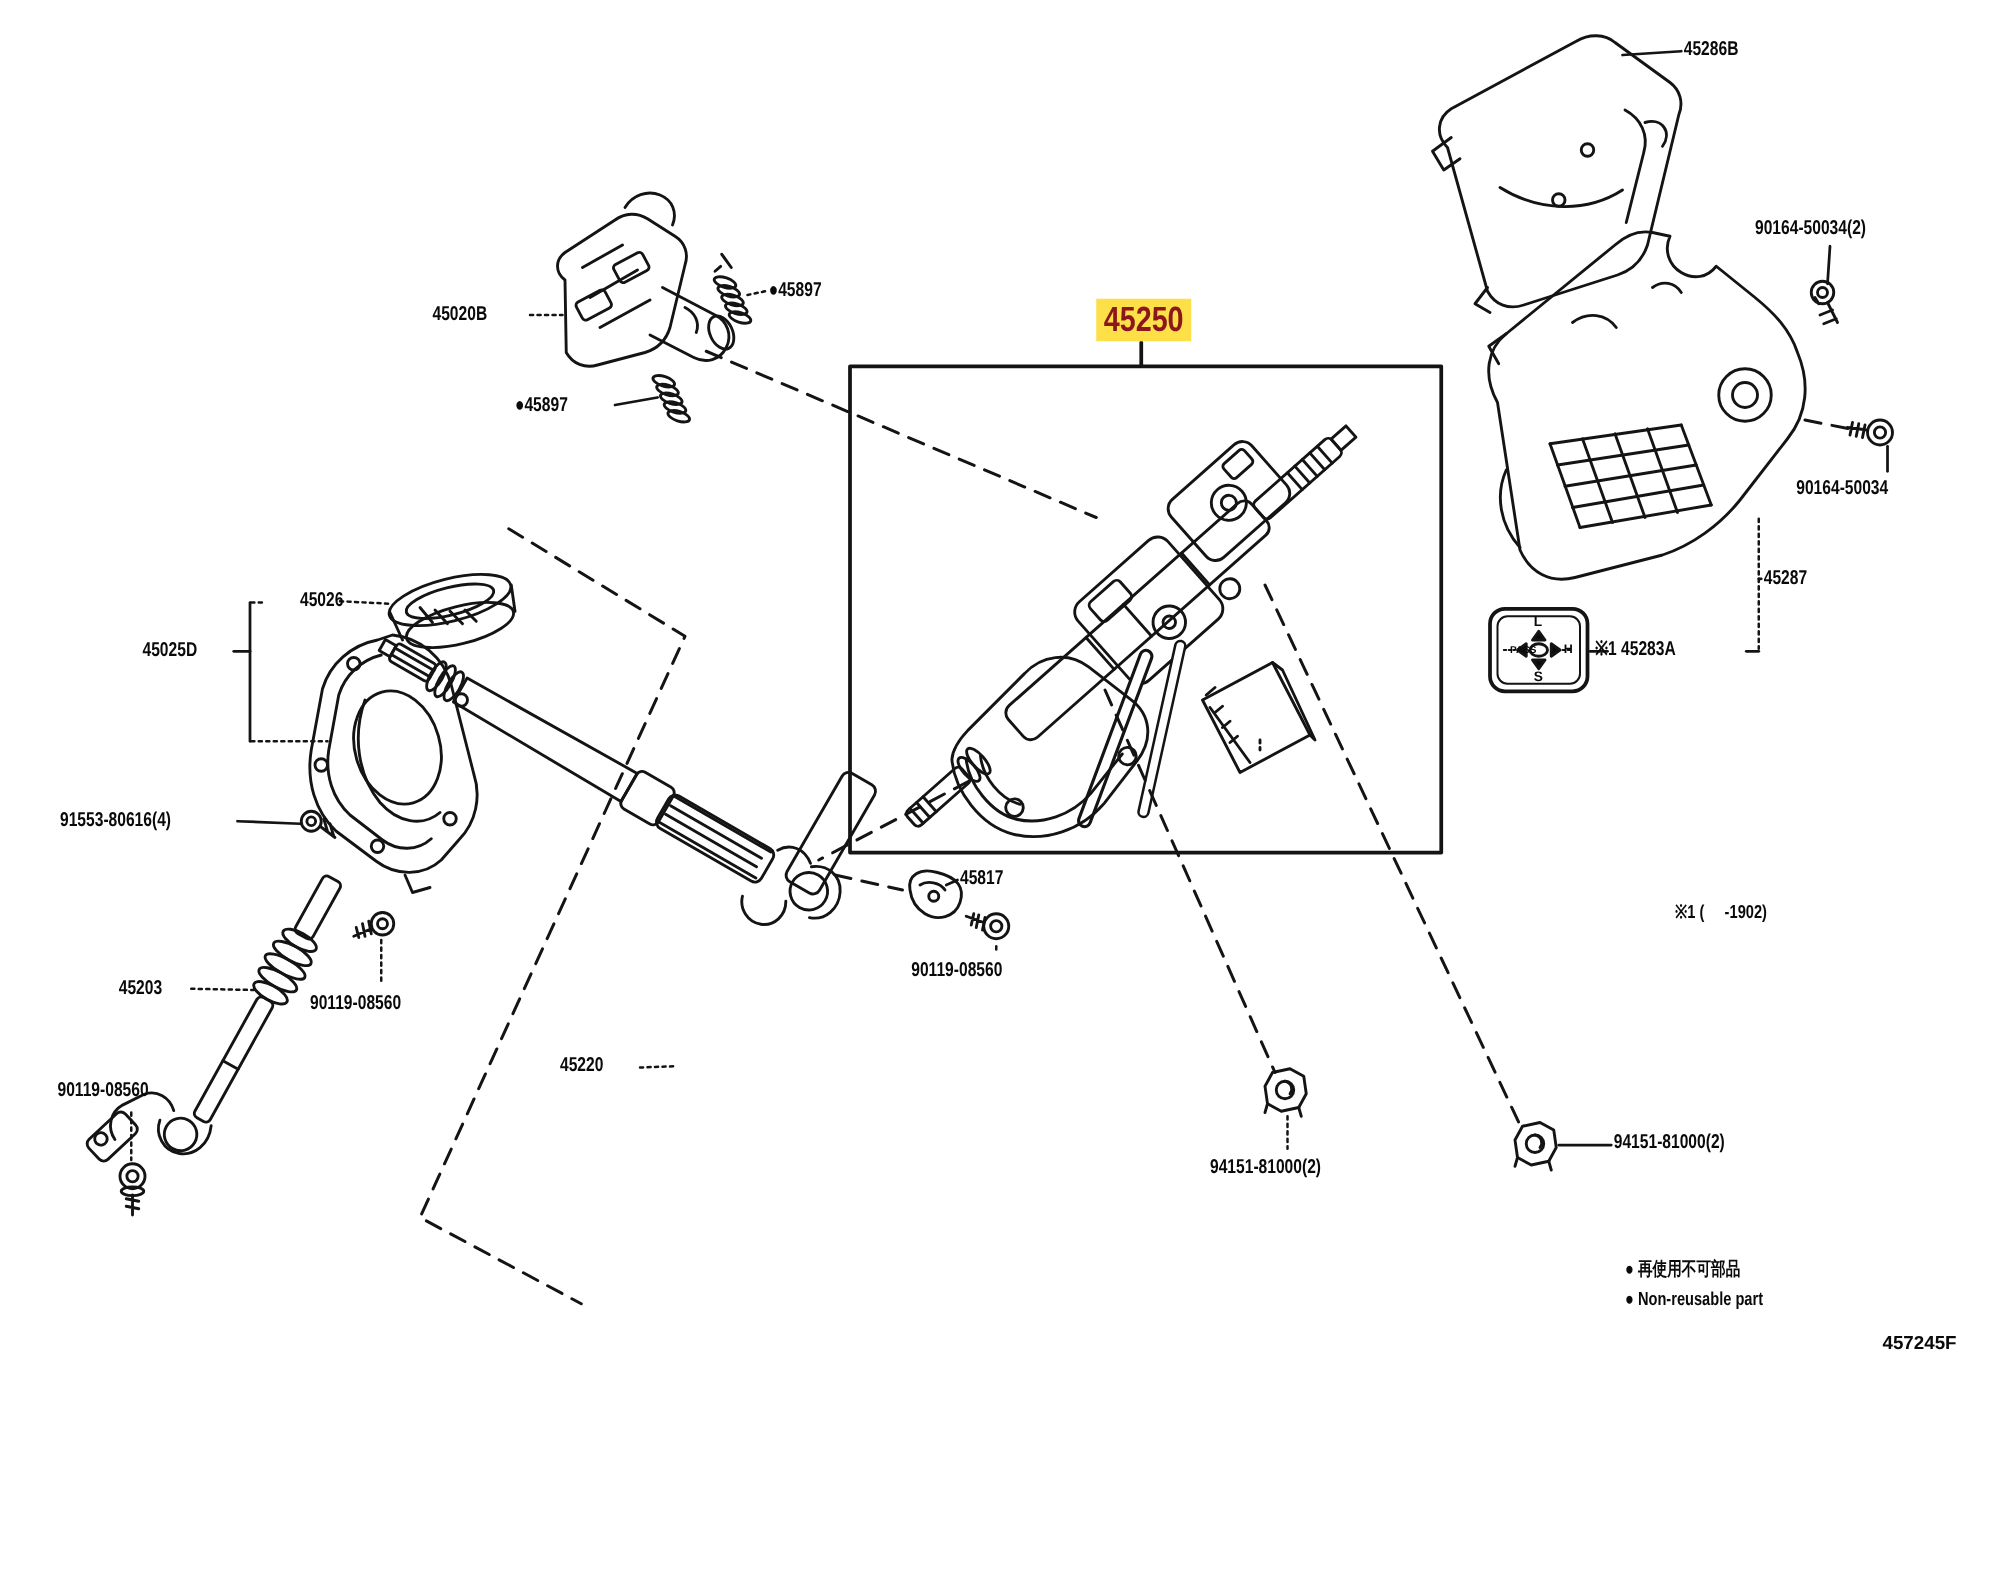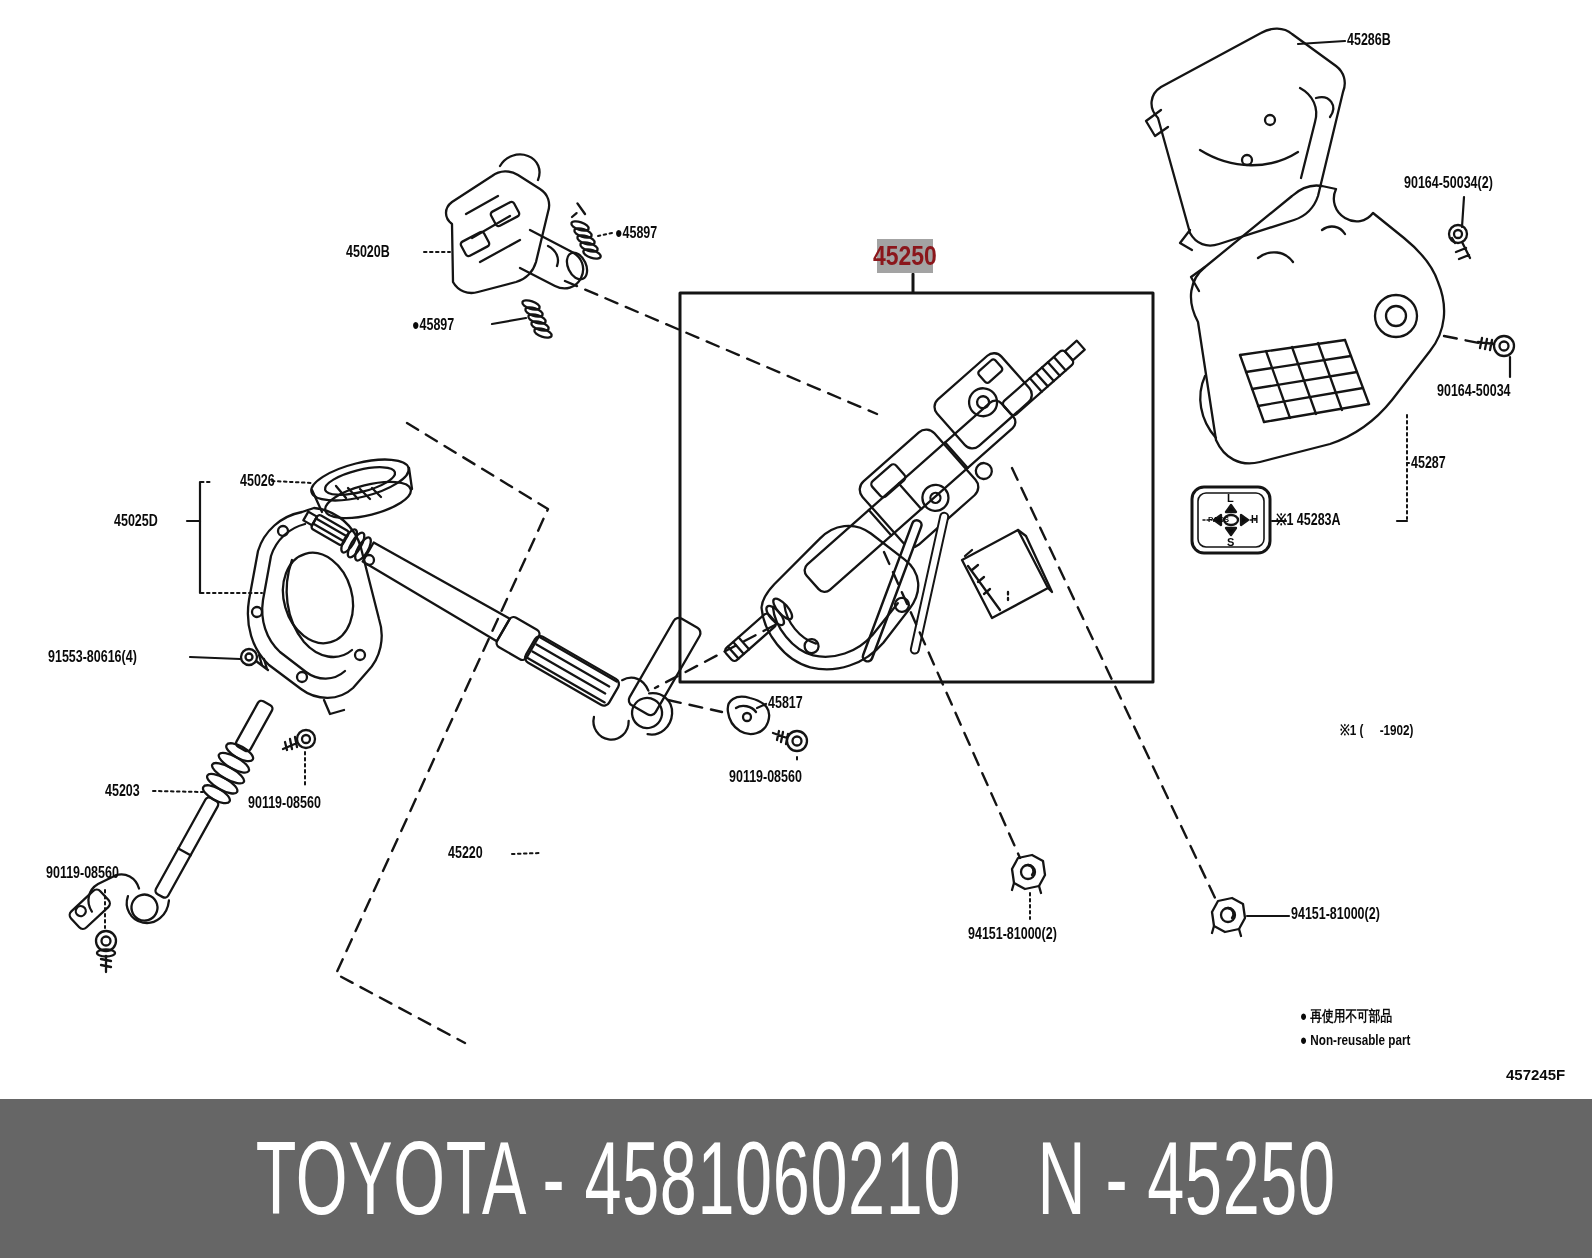--- a/index.html
+++ b/index.html
@@ -4,21 +4,21 @@
 <style>
   html,body{margin:0;padding:0;background:#fff;}
   #stage{position:relative;width:1592px;height:1258px;background:#ffffff;overflow:hidden;
          font-family:"Liberation Sans",sans-serif;}
   #art{position:absolute;left:0;top:0;}
   .lbl{position:absolute;font-weight:bold;font-size:16px;line-height:26px;color:#0a0a0a;white-space:pre;}
   .lbl>span{display:inline-block;transform:scaleX(0.78);transform-origin:0 50%;}
   .sm{font-size:15px;line-height:22px;text-decoration:underline;}
   .refer{position:absolute;font-weight:bold;font-size:25px;line-height:22px;color:#0a0a0a;white-space:pre;}
   .refer>div>span{display:inline-block;transform:scaleX(0.80);transform-origin:0 50%;}
-  .hl{position:absolute;left:877px;top:239px;width:56px;height:34px;background:#a3a3a3;
+  .hl{position:absolute;left:877px;top:239px;width:76px;height:34px;background:#fde047;
       display:flex;align-items:center;justify-content:center;}
   .hl>span{font-weight:bold;font-size:28px;color:#8b161b;display:inline-block;
       transform:scaleX(0.82);transform-origin:50% 50%;}
   .placard-txt{position:absolute;font-weight:bold;color:#0a0a0a;}
   #footer{position:absolute;left:0;top:1099px;width:1592px;height:159px;background:#666666;
       display:flex;align-items:center;justify-content:center;}
   #footer>span{color:#ffffff;font-weight:normal;font-size:104px;white-space:pre;display:inline-block;
       transform:scaleX(0.64);transform-origin:50% 50%;letter-spacing:1px;}
   .code{position:absolute;font-weight:bold;font-size:15px;color:#0a0a0a;}
 </style>
@@ -299,37 +299,34 @@
   <div class="hl">
       <span>45250</span>
     </div>
 
   <div class="lbl" style="left:346px;top:239px;"><span>45020B</span></div>
   <div class="lbl" style="left:615px;top:220px;"><span>●45897</span></div>
   <div class="lbl" style="left:412px;top:312px;"><span>●45897</span></div>
   <div class="lbl" style="left:215px;top:468px;margin-left:25px;"><span>45026</span></div>
   <div class="lbl" style="left:114px;top:508px;"><span>45025D</span></div>
   <div class="lbl" style="left:48px;top:644px;"><span>91553-80616(4)</span></div>
-  <div class="lbl" style="left:105px;top:778px;"><span>45203</span></div>
+  <div class="lbl" style="left:95px;top:778px;"><span>45203</span></div>
   <div class="lbl" style="left:248px;top:790px;"><span>90119-08560</span></div>
   <div class="lbl" style="left:46px;top:860px;"><span>90119-08560</span></div>
   <div class="lbl" style="left:729px;top:764px;"><span>90119-08560</span></div>
   <div class="lbl" style="left:448px;top:840px;"><span>45220</span></div>
   <div class="lbl" style="left:768px;top:690px;"><span>45817</span></div>
   <div class="lbl" style="left:968px;top:921px;"><span>94151-81000(2)</span></div>
   <div class="lbl" style="left:1291px;top:901px;"><span>94151-81000(2)</span></div>
 
 
   <div class="lbl sm" style="left:1340px;top:719px;"><span>※1 (     -1902)</span></div>
 
   <div class="lbl sm" style="left:1300px;top:1005px;"><span>● 再使用不可部品</span></div>
   <div class="lbl sm" style="left:1300px;top:1029px;"><span>● Non-reusable part</span></div>
   <div class="code" style="left:1506px;top:1066px;position:absolute;"><span>457245F</span></div>
 
   <div class="placard-txt" style="left:1227px;top:492px;font-size:11px;"><span>L</span></div>
   <div class="placard-txt" style="left:1227px;top:536px;font-size:11px;"><span>S</span></div>
   <div class="placard-txt" style="left:1251px;top:514px;font-size:10px;"><span>H</span></div>
   <div class="placard-txt" style="left:1196px;top:515px;font-size:8px;padding-left:12px;"><span>PASS</span></div>
 
-  <div id="footer">
-    <span>TOYOTA - 4581060210    N - 45250</span>
-  </div>
 </div>
 
 </body></html>

